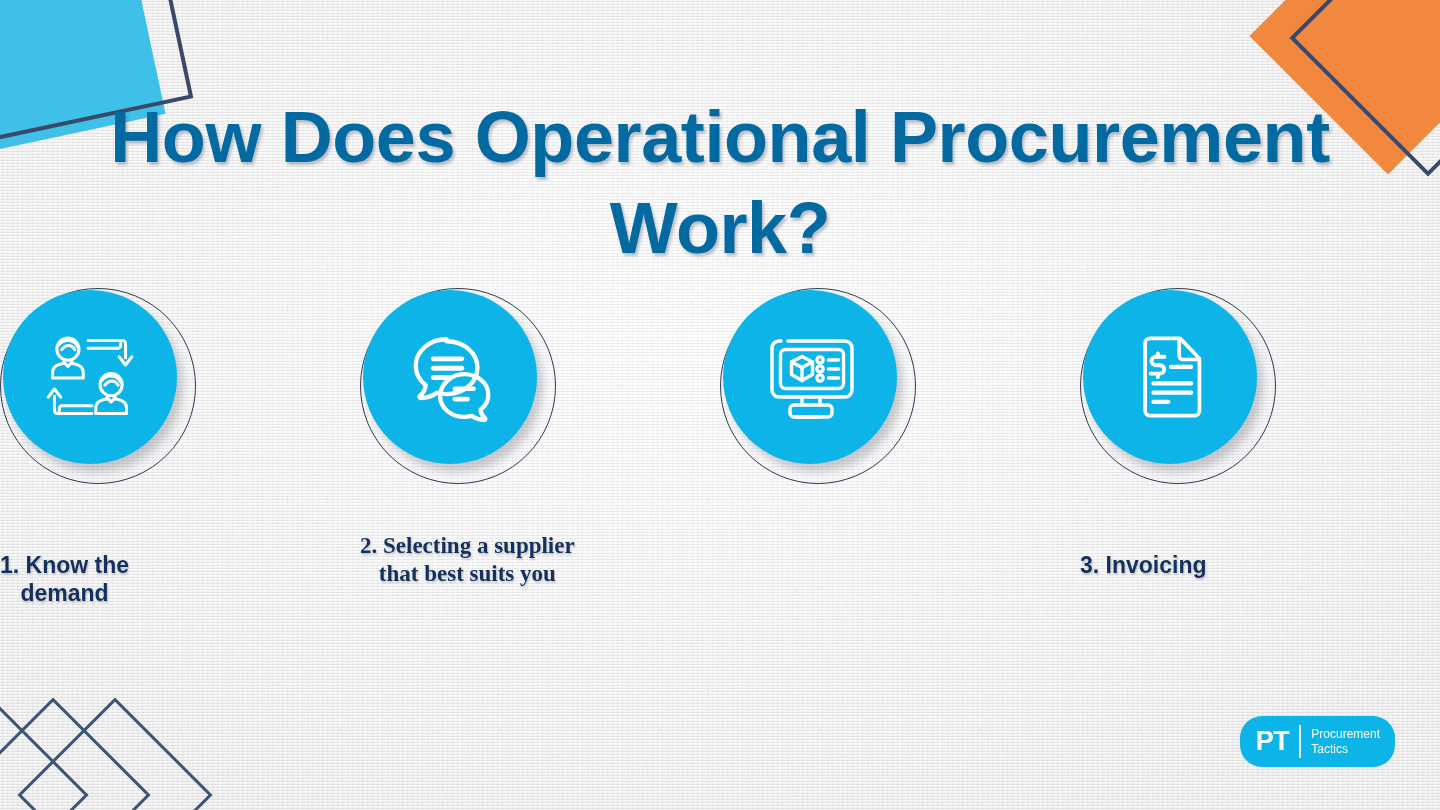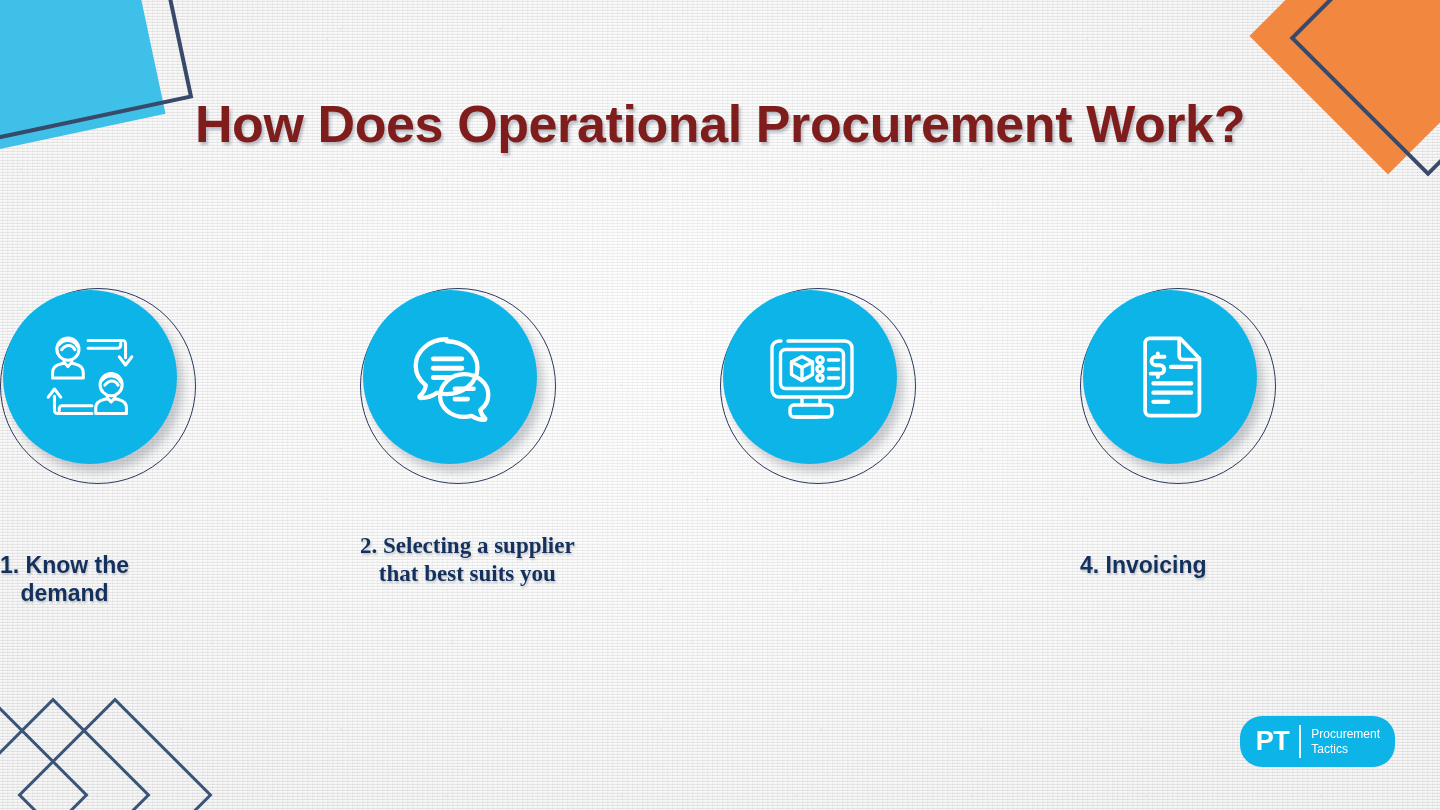--- a/index.html
+++ b/index.html
@@ -92,22 +92,22 @@
   #deco-bl-2 { left: -16px;  top: 726px; }
   #deco-bl-3 { left:  46px;  top: 726px; }
 
   
   #page-title {
     position: absolute;
     z-index: 4;
     left: 0; right: 0;
     top: 92px;
     text-align: center;
-    color: #7f1d1d;
-    font-size: 52px;
+    color: #0369a1;
+    font-size: 72px;
     font-weight: bold;
     line-height: 1.26;
     letter-spacing: -0.4px;
     text-shadow: 2px 3px 3px rgba(90,100,120,0.38);
   }
 
   
   #steps-row {
     position: absolute;
     z-index: 4;
@@ -326,21 +326,21 @@
 
             <path d="M51 39 H73" stroke-width="4.6"></path>
 
             <path d="M32 57 H73" stroke-width="4.6"></path>
             <path d="M32 67 H73" stroke-width="4.6"></path>
             <path d="M32 77 H48" stroke-width="4.6"></path>
           </svg>
         </span>
       </div>
     </div>
-    <div class="step-label">4. Invoicing</div>
+    <div class="step-label">3. Invoicing</div>
   </div>
 
 </div>
 
 <div id="brand-logo">
   <span id="brand-mark">PT</span>
   <span id="brand-divider"></span>
   <span id="brand-words">Procurement
 Tactics</span>
 </div>

